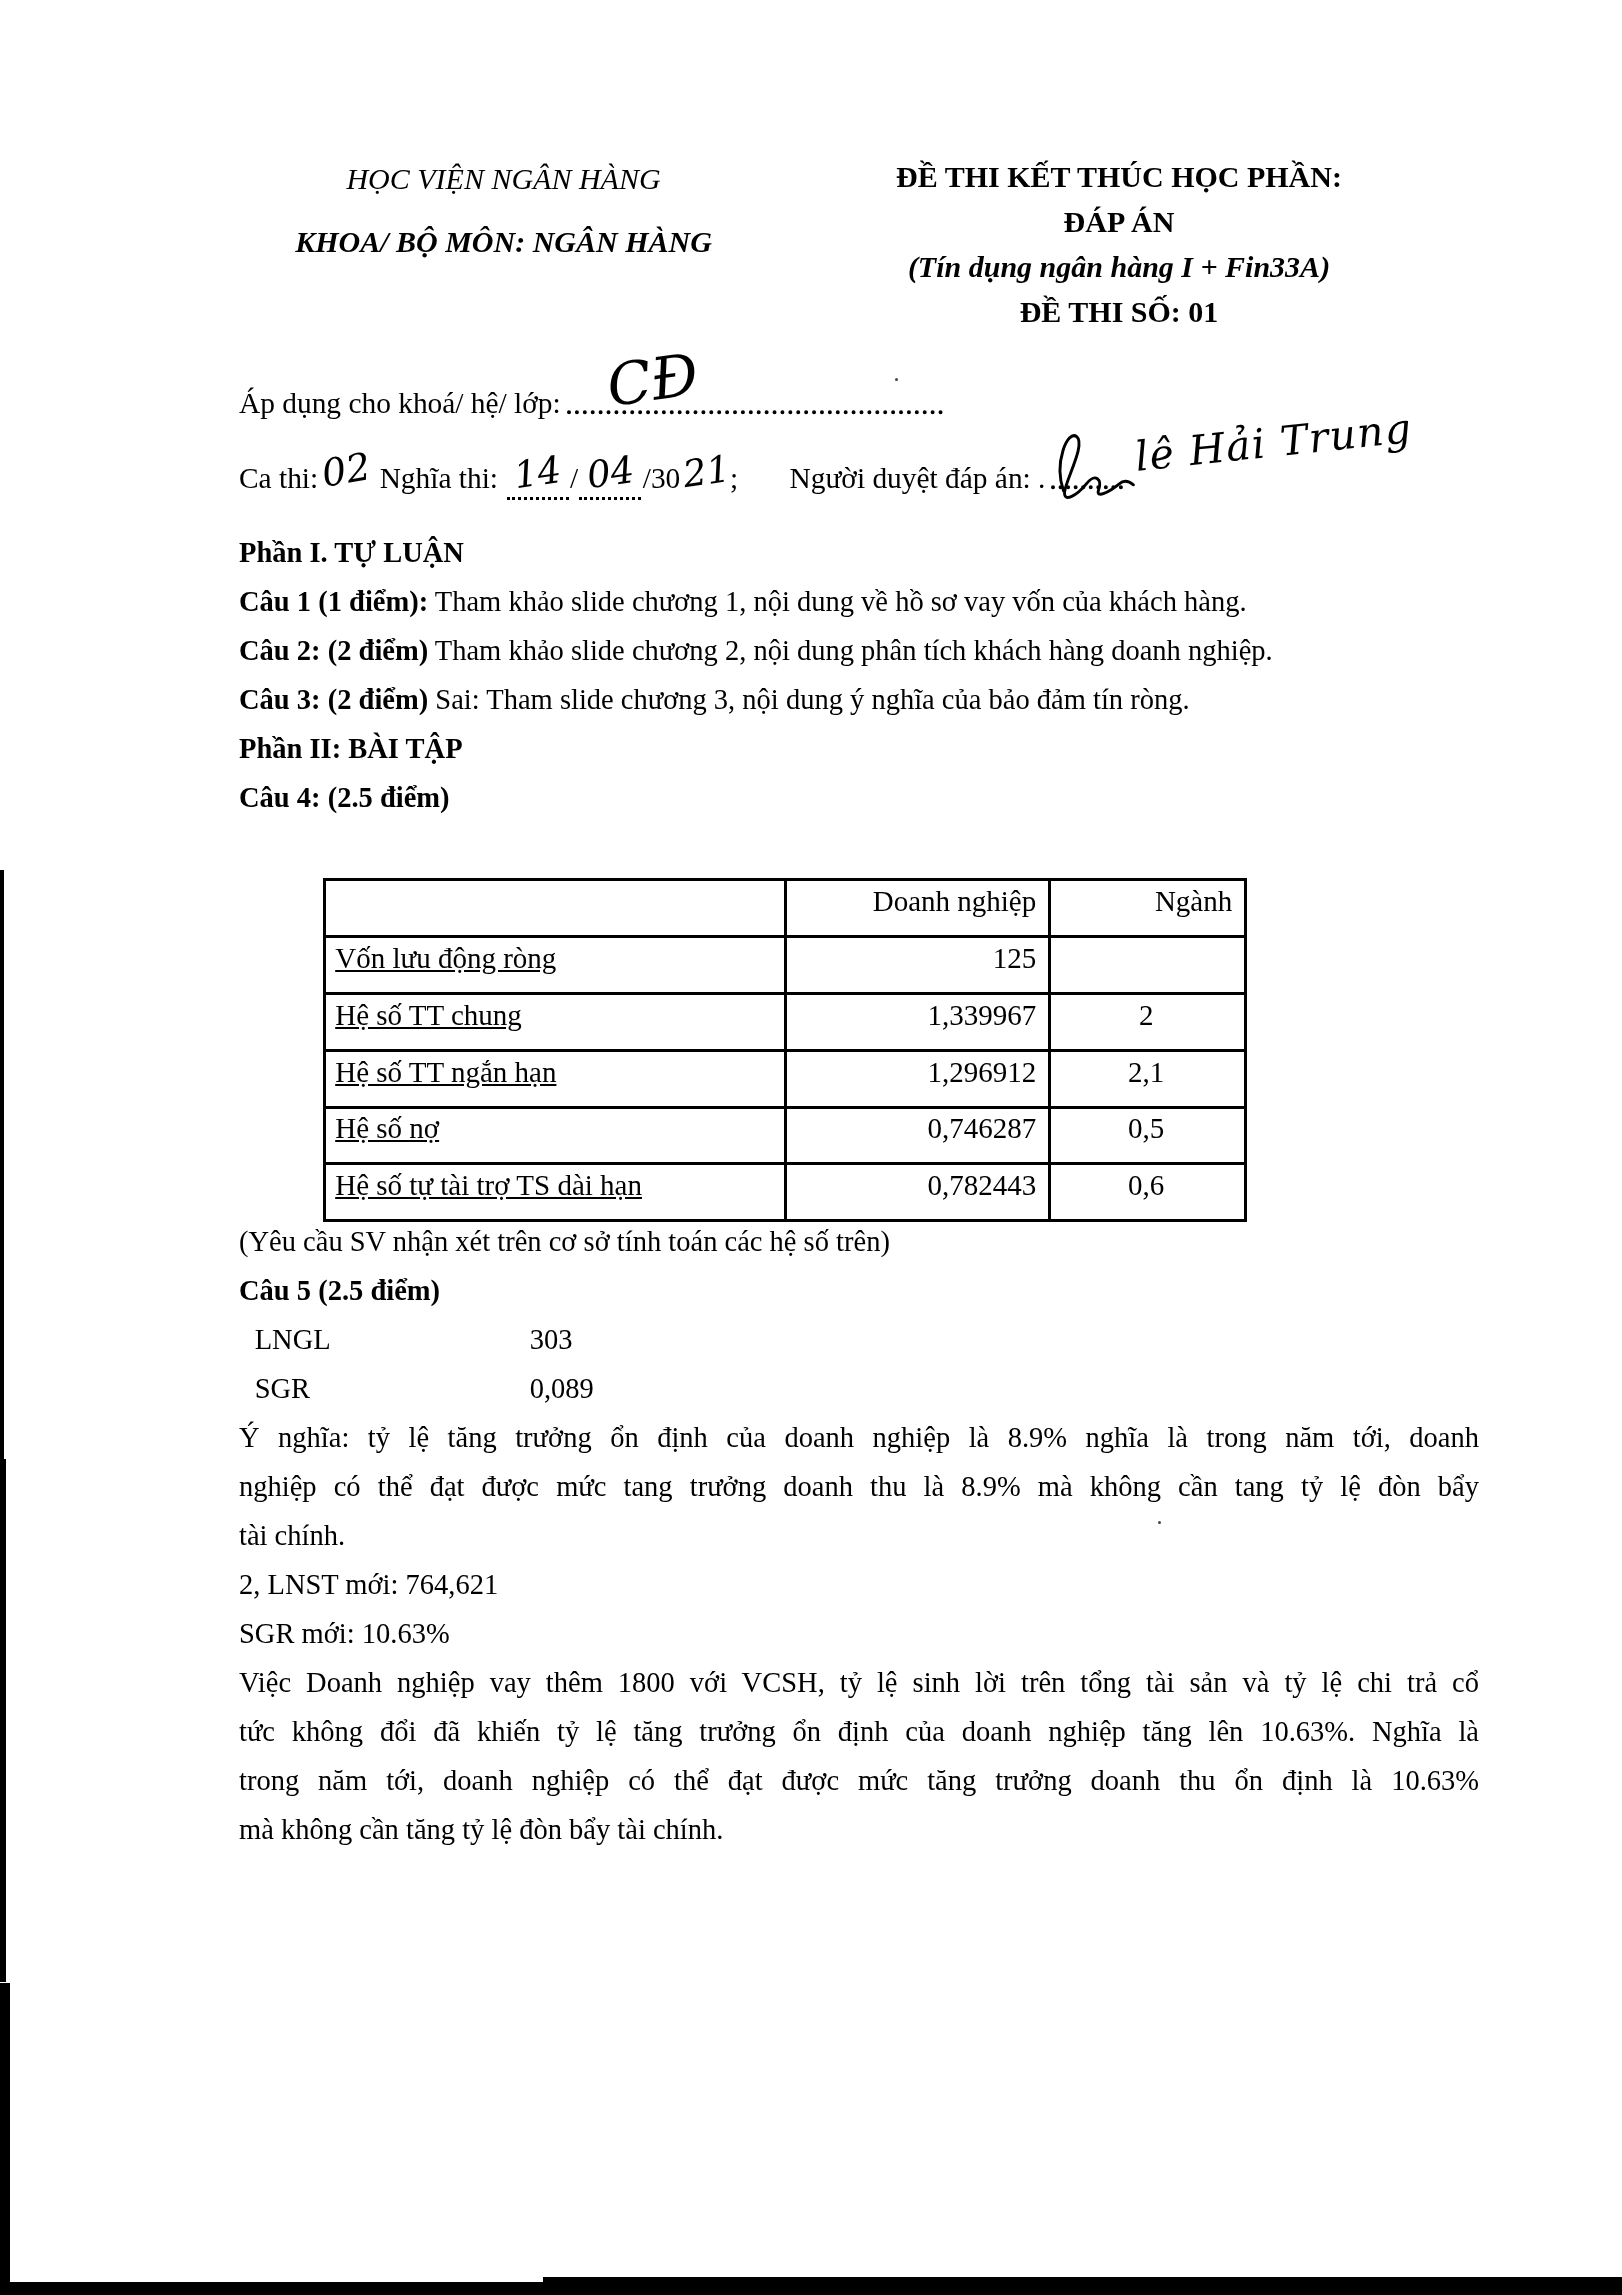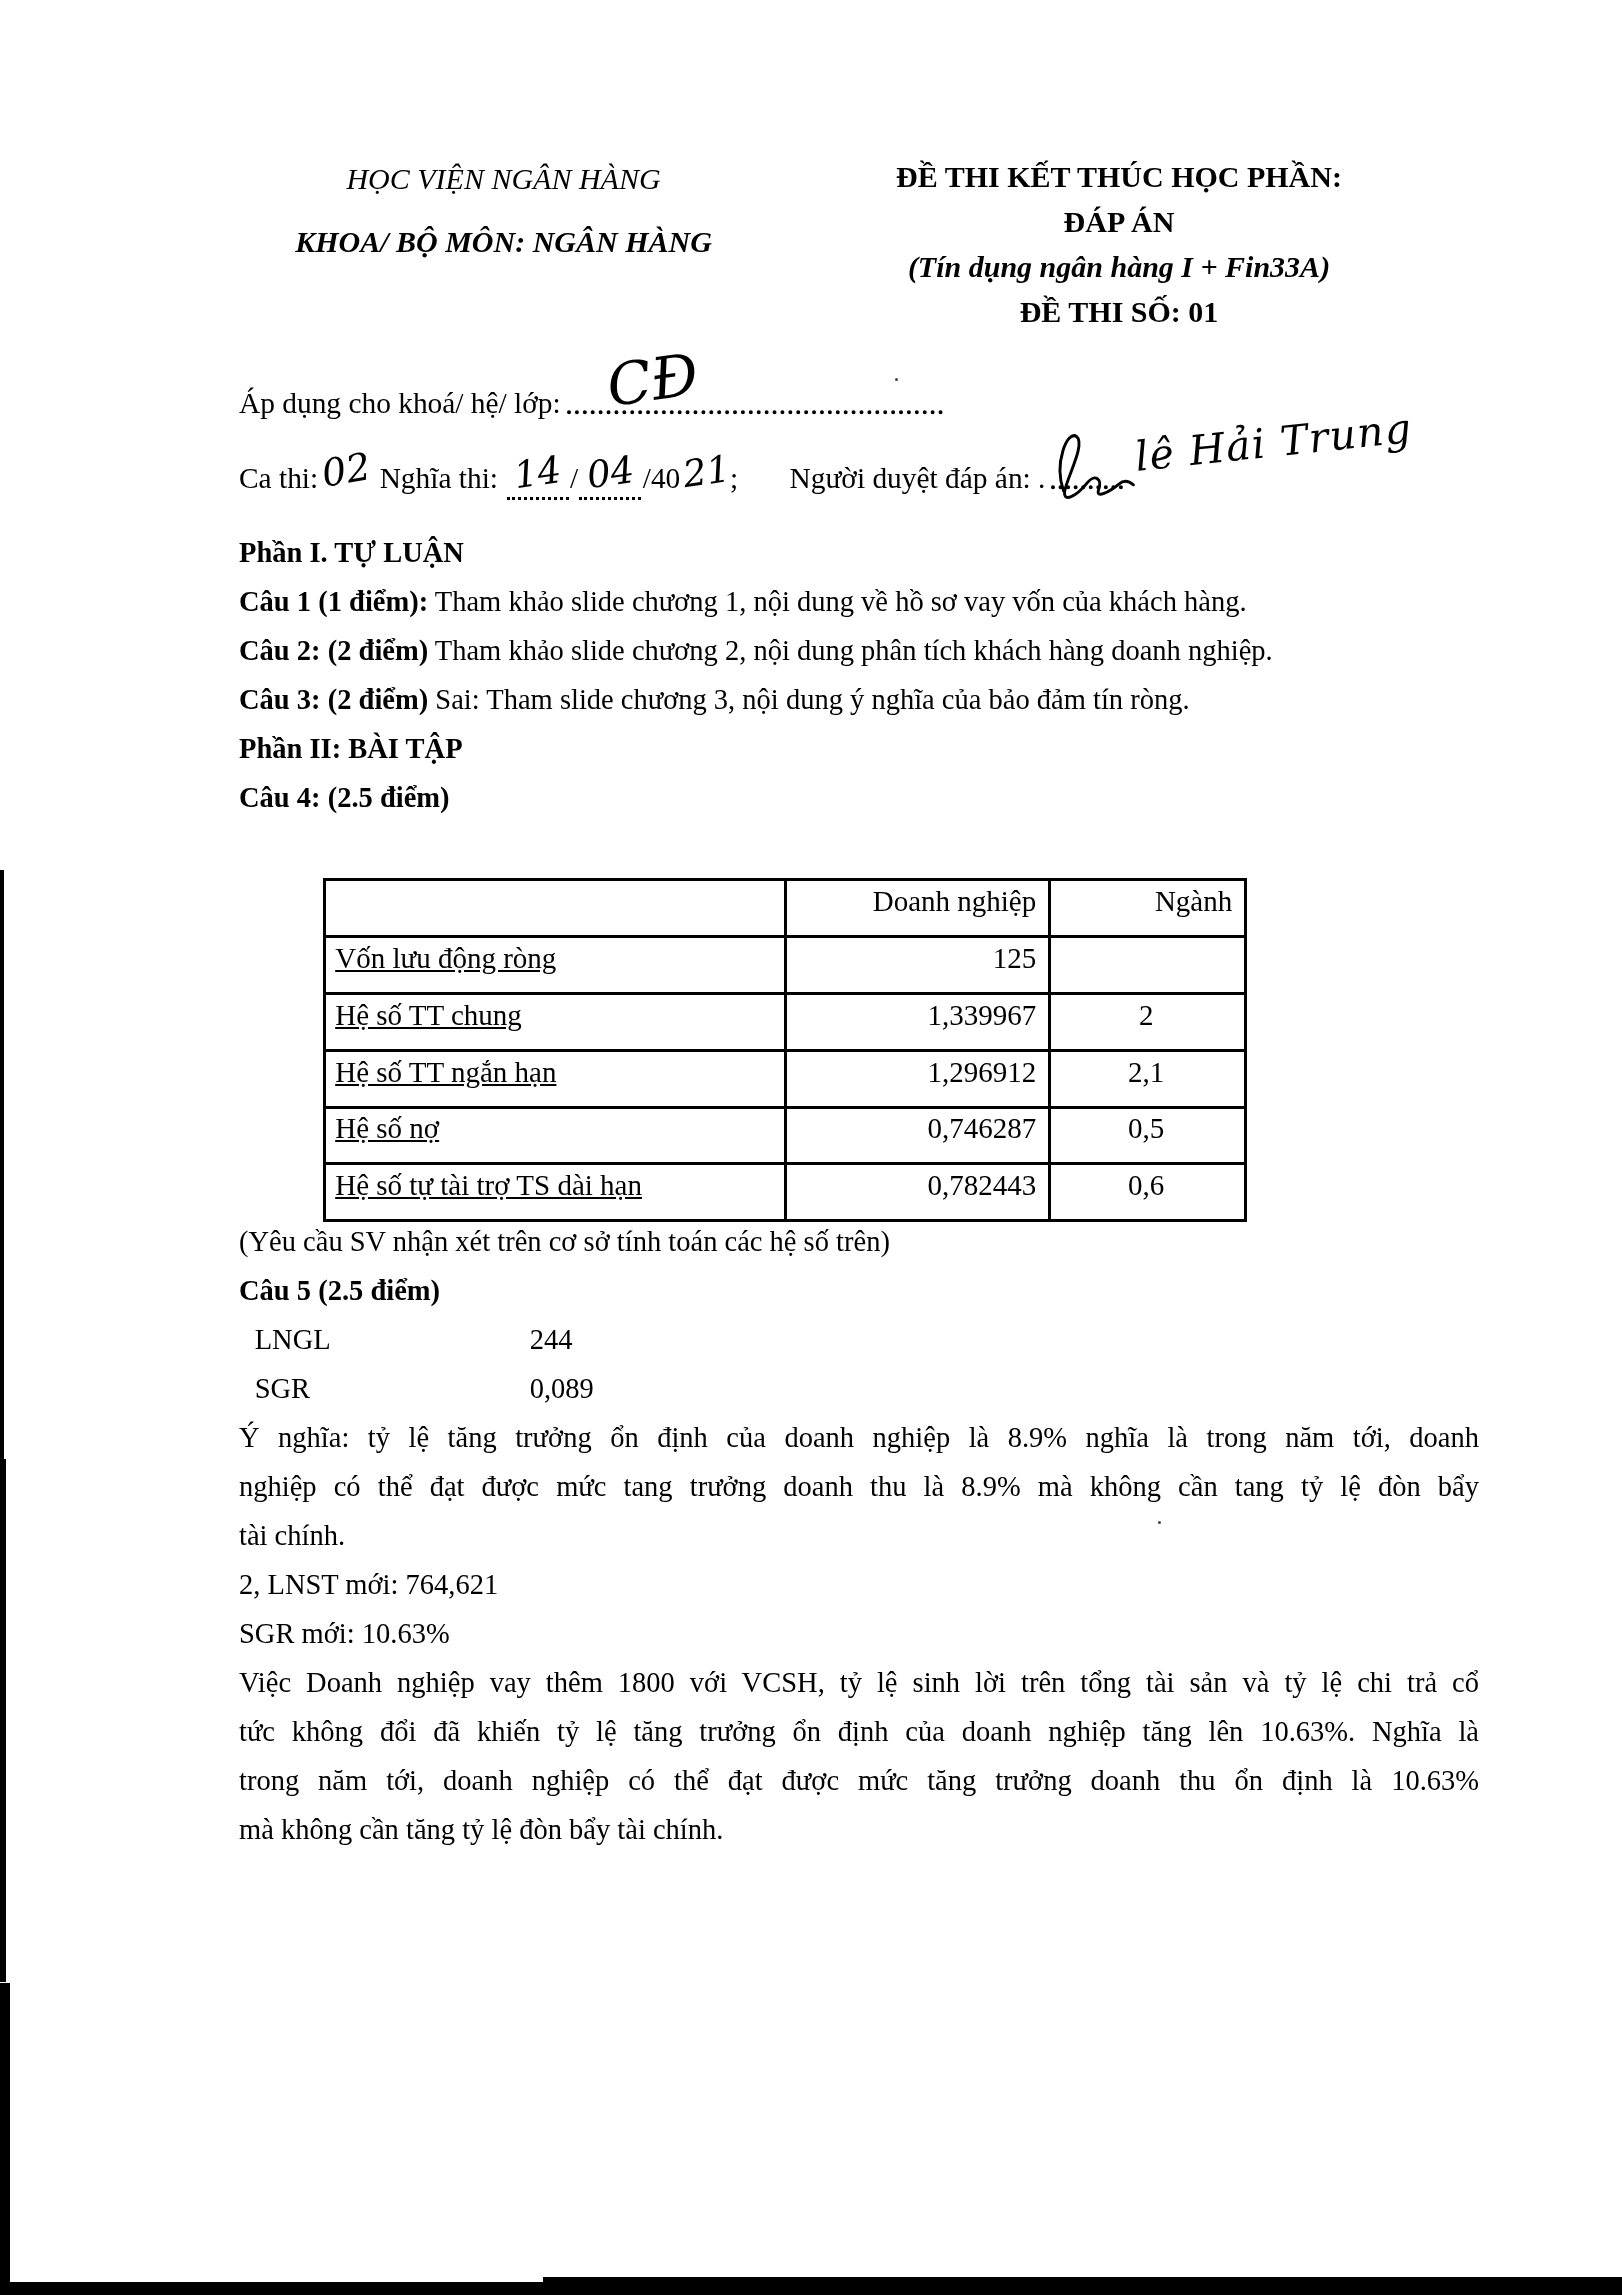--- a/index.html
+++ b/index.html
@@ -123,21 +123,21 @@
     <div>ĐỀ THI SỐ: 01</div>
   </div>
 
   <div class="apply-line">
     <span>Áp dụng cho khoá/ hệ/ lớp:</span><span class="dots dots-long"></span>
     <span class="hw hw-class">CĐ</span>
   </div>
 
   <div class="exam-line">
     <span>Ca thi:</span><span class="hw hw-02">02</span><span>Nghĩa thi:</span>
-    <span class="dateslot"><span class="hw">14</span></span><span>/</span><span class="dateslot"><span class="hw">04</span></span><span>/40</span><span class="hw hw-year">21</span><span>;</span>
+    <span class="dateslot"><span class="hw">14</span></span><span>/</span><span class="dateslot"><span class="hw">04</span></span><span>/30</span><span class="hw hw-year">21</span><span>;</span>
     <span class="approver">Người duyệt đáp án: .</span><span class="dots dots-sig"></span>
   </div>
 
   <div class="signature">
     <svg width="98" height="98" viewBox="0 0 150 150">
       <path d="M22,120 C10,70 40,16 54,30 C68,44 30,98 24,120 C18,142 44,130 62,112 C80,94 90,108 82,124 C74,140 100,130 118,118 C128,111 136,116 142,122" fill="none" stroke="#000" stroke-width="5" stroke-linecap="round"></path>
     </svg>
     <span class="hw sig-text">lê Hải Trung</span>
   </div>
 
@@ -188,21 +188,21 @@
         <td class="t-left">Hệ số tự tài trợ TS dài hạn</td>
         <td class="t-right">0,782443</td>
         <td class="t-center">0,6</td>
       </tr>
     </tbody>
   </table>
 
   <div class="note-block">
     <div class="line">(Yêu cầu SV nhận xét trên cơ sở tính toán các hệ số trên)</div>
     <div class="line b">Câu 5 (2.5 điểm)</div>
-    <div class="line kv"><span class="k">LNGL</span><span class="v">244</span></div>
+    <div class="line kv"><span class="k">LNGL</span><span class="v">303</span></div>
     <div class="line kv"><span class="k">SGR</span><span class="v">0,089</span></div>
     <div class="line jl">Ý nghĩa: tỷ lệ tăng trưởng ổn định của doanh nghiệp là 8.9% nghĩa là trong năm tới, doanh</div>
     <div class="line jl">nghiệp có thể đạt được mức tang trưởng doanh thu là 8.9% mà không cần tang tỷ lệ đòn bẩy</div>
     <div class="line">tài chính.</div>
     <div class="line">2, LNST mới: 764,621</div>
     <div class="line">SGR mới: 10.63%</div>
     <div class="line jl">Việc Doanh nghiệp vay thêm 1800 với VCSH, tỷ lệ sinh lời trên tổng tài sản và tỷ lệ chi trả cổ</div>
     <div class="line jl">tức không đổi đã khiến tỷ lệ tăng trưởng ổn định của doanh nghiệp tăng lên 10.63%. Nghĩa là</div>
     <div class="line jl">trong năm tới, doanh nghiệp có thể đạt được mức tăng trưởng doanh thu ổn định là 10.63%</div>
     <div class="line">mà không cần tăng tỷ lệ đòn bẩy tài chính.</div>

